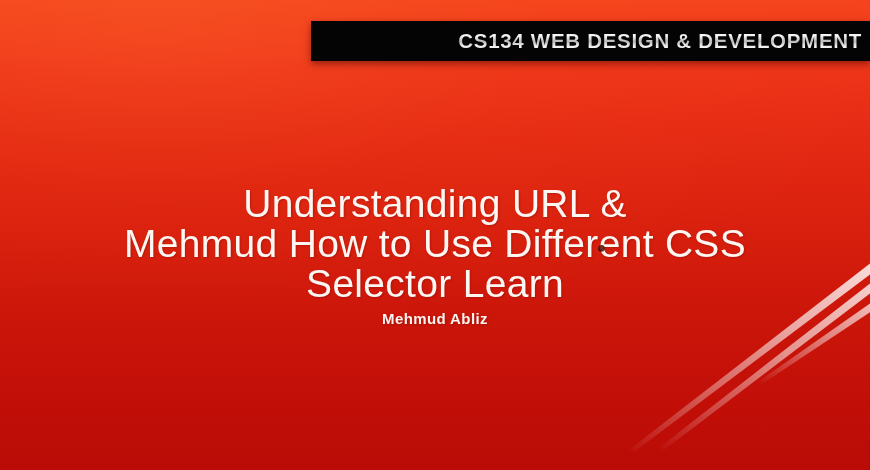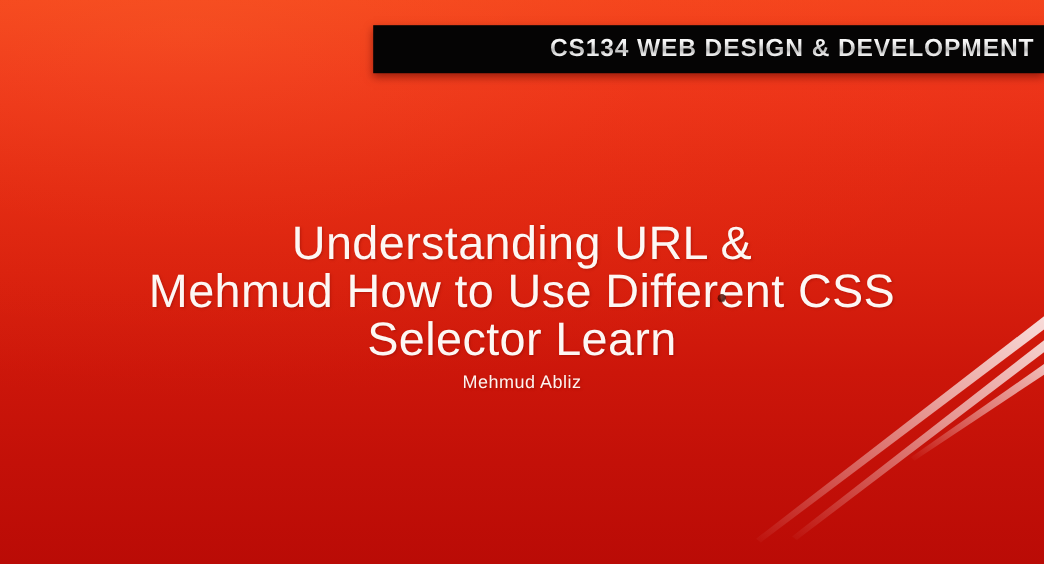--- a/index.html
+++ b/index.html
@@ -95,21 +95,21 @@
 
   
   .author {
     position: absolute;
     left: 0;
     top: 310px;
     width: 870px;
     text-align: center;
     font-family: "Liberation Sans", sans-serif;
     font-size: 15px;
-    font-weight: normal;
+    font-weight: bold;
     letter-spacing: 0.4px;
     color: #fdf3ef;
     text-shadow: 1px 1px 2px rgba(120, 10, 0, 0.4);
   }
 
   
   .streaks {
     position: absolute;
     inset: 0;
     pointer-events: none;

